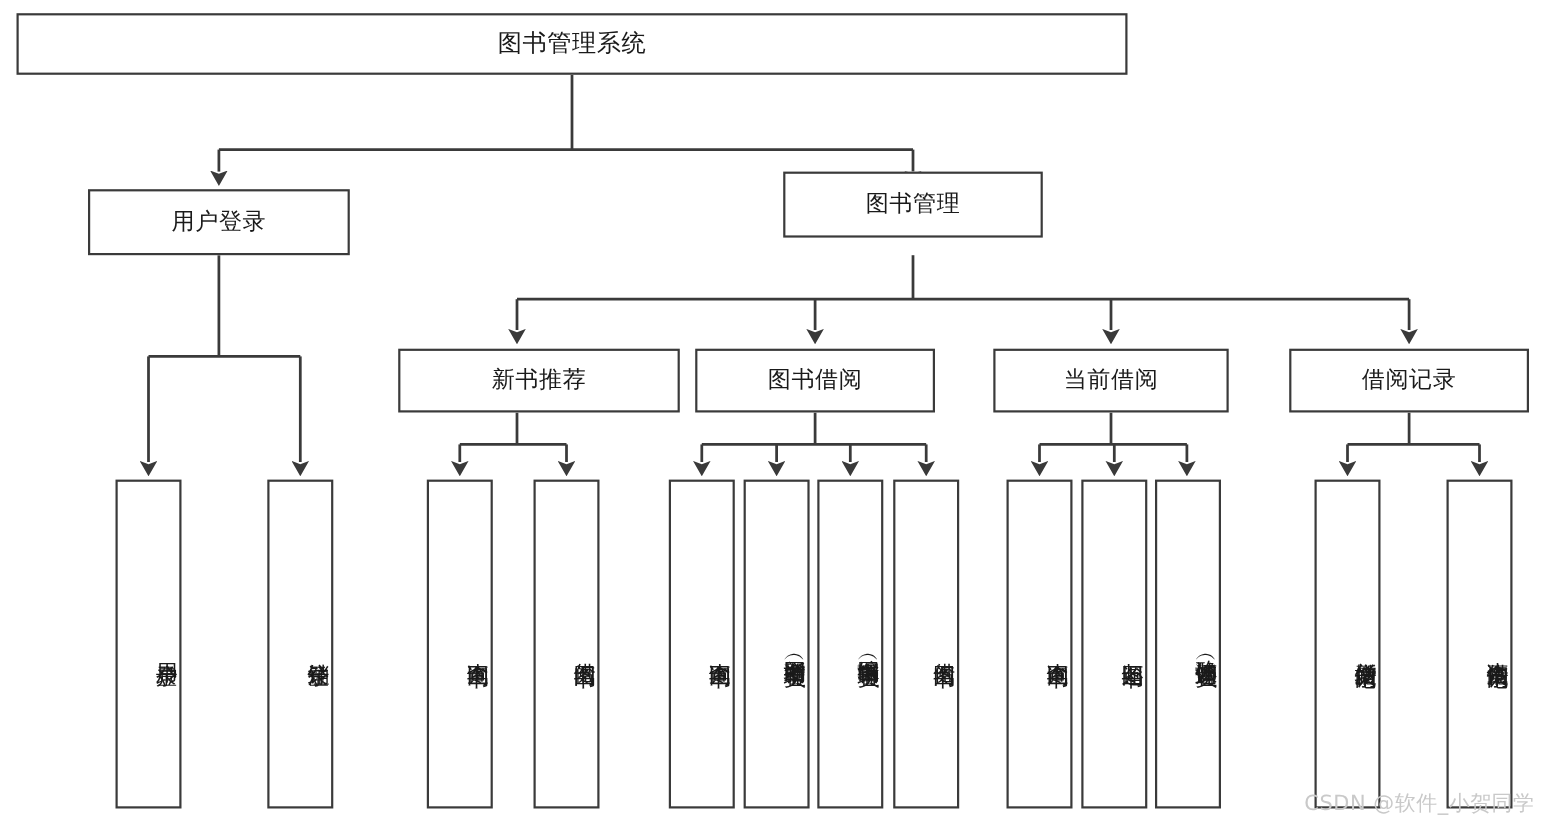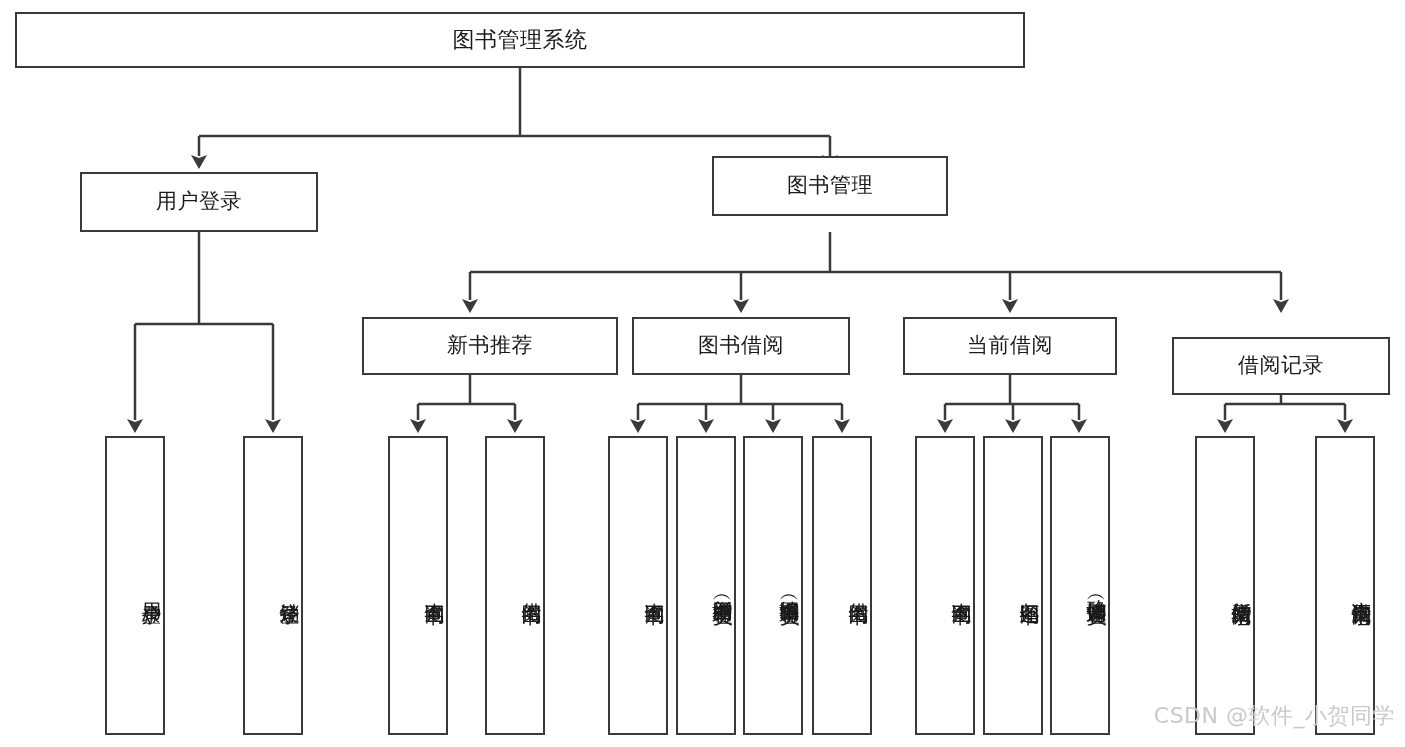--- a/index.html
+++ b/index.html
@@ -58,22 +58,22 @@
     stroke: #3a3a3a;
     stroke-width: 2.5;
     fill: none;
   }
   .arrowhead {
     fill: #3a3a3a;
   }
   .watermark {
     position: absolute;
     right: 10px;
-    bottom: 16px;
-    font-size: 22px;
+    bottom: 4px;
+    font-size: 19px;
     color: #c9c9c9;
     letter-spacing: 0.5px;
     white-space: nowrap;
     margin-left: 12px;
   }
 </style>
 </head>
 <body>
 
 <div id="canvas">
@@ -131,21 +131,21 @@
   <div class="node node-h" style="left:80px; top:172px; width:238px; height:60px;">用户登录</div>
 
   <div class="node node-h" style="left:712px; top:156px; width:236px; height:60px;">图书管理</div>
 
   <div class="node node-h" style="left:362px; top:317px; width:256px; height:58px;">新书推荐</div>
 
   <div class="node node-h" style="left:632px; top:317px; width:218px; height:58px;">图书借阅</div>
 
   <div class="node node-h" style="left:903px; top:317px; width:214px; height:58px;">当前借阅</div>
 
-  <div class="node node-h" style="left:1172px; top:317px; width:218px; height:58px;margin-top:20px;">借阅记录</div>
+  <div class="node node-h" style="left:1172px; top:317px; width:218px; height:58px;">借阅记录</div>
 
   <div class="node node-v" style="left:105px; top:436px; width:60px; height:299px;">用户登录</div>
 
   <div class="node node-v" style="left:243px; top:436px; width:60px; height:299px;">注销登录</div>
 
   <div class="node node-v" style="left:388px; top:436px; width:60px; height:299px;">查询图书</div>
 
   <div class="node node-v" style="left:485px; top:436px; width:60px; height:299px;">借阅图书</div>
 
   <div class="node node-v" style="left:608px; top:436px; width:60px; height:299px;">查询图书</div>

